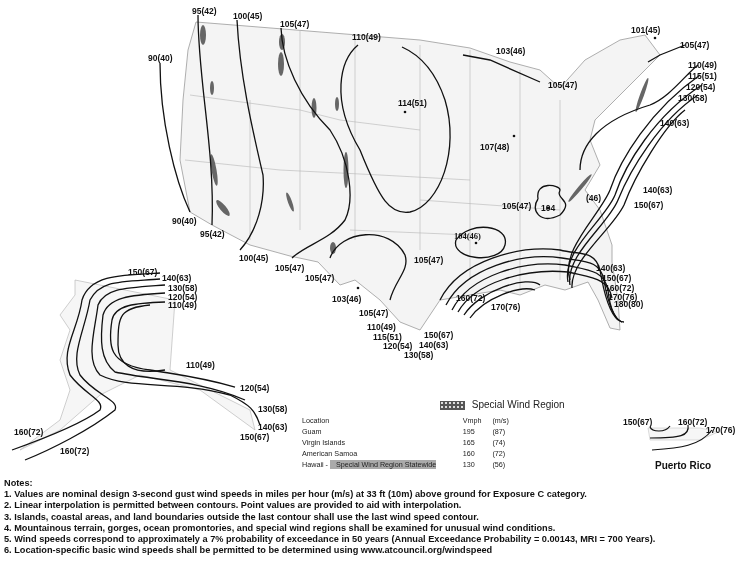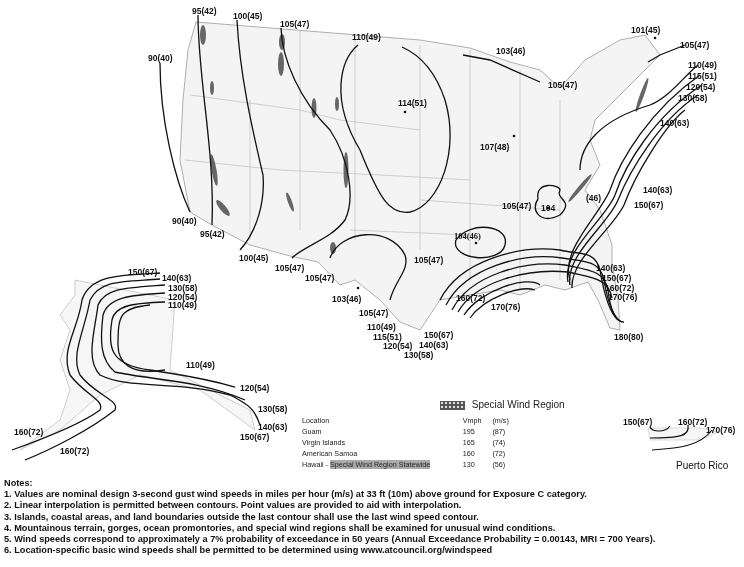--- a/index.html
+++ b/index.html
@@ -8,22 +8,22 @@
   .lbl { position:absolute; font-size:8.5px; font-weight:bold; white-space:nowrap; color:#111; }
   .legend { position:absolute; left:302px; top:399px; width:220px; font-size:7px; color:#222; }
   .legend .swr { position:absolute; left:98px; top:0; font-size:10px; white-space:nowrap;margin-left:40px; }
   .legend .swr .swatch { display:inline-block; width:25px; height:9px; background:#555; vertical-align:middle; margin-right:4px;
      background-image: radial-gradient(#ddd 0.8px, transparent 1px); background-size:4px 4px; }
   .legend table { position:absolute; left:0; top:16px; border-collapse:collapse; font-size:7.2px; }
   .legend td { padding:1px 0; height:9px; }
   .legend td.loc { width:165px;margin-top:37px; }
   .legend td.v { width:30px; text-align:left; }
   .legend td.ms { width:30px; text-align:left; }
-  .hl { background:#aaa; }
-  .pr-title { position:absolute; left:655px; top:460px; font-size:10px; font-weight:normal;margin-left:21px; }
+  .hl { background:#aaa;padding-left:6px; }
+  .pr-title { position:absolute; left:655px; top:460px; font-size:10px; font-weight:bold; }
   .notes { position:absolute; left:4px; top:478px; font-size:9.2px; font-weight:bold; line-height:11.2px; white-space:nowrap; }
 </style>
 </head>
 <body>
 
 <svg id="map" viewBox="0 0 744 470" xmlns="http://www.w3.org/2000/svg">
 
   <g fill="#f4f4f4" stroke="#9a9a9a" stroke-width="0.8">
     <path d="M196,22 L420,40 L470,48 L510,62 L540,70 L560,88 L585,60 L620,40 L645,35 L660,55 L640,75 L620,95 L595,120 L590,140 L600,165 L585,190 L600,210 L612,245 L612,262 L618,300 L620,330 L610,328 L598,300 L588,282 L565,290 L545,285 L520,295 L500,290 L470,295 L440,300 L420,330 L400,322 L380,300 L355,280 L340,285 L318,262 L290,256 L250,245 L212,225 L190,212 L180,160 L183,100 L188,50 Z"></path>
   </g>
@@ -140,21 +140,21 @@
     <div class="lbl" style="left: 454px; top: 231px; font-family: Liberation Serif, serif;">104(46)</div>
     <div class="lbl" style="left: 414px; top: 255px;">105(47)</div>
     <div class="lbl" style="left: 305px; top: 273px;">105(47)</div>
     <div class="lbl" style="left: 332px; top: 294px;">103(46)</div>
     <div class="lbl" style="left: 456px; top: 293px;">160(72)</div>
     <div class="lbl" style="left: 491px; top: 302px;">170(76)</div>
     <div class="lbl" style="left: 596px; top: 263px;">140(63)</div>
     <div class="lbl" style="left: 602px; top: 273px;">150(67)</div>
     <div class="lbl" style="left: 605px; top: 283px;">160(72)</div>
     <div class="lbl" style="left: 608px; top: 292px;">170(76)</div>
-    <div class="lbl" style="left: 614px; top: 332px;">180(80)</div>
+    <div class="lbl" style="left: 614px; top: 299px;">180(80)</div>
     <div class="lbl" style="left: 359px; top: 308px;">105(47)</div>
     <div class="lbl" style="left: 367px; top: 322px;">110(49)</div>
     <div class="lbl" style="left: 373px; top: 332px;">115(51)</div>
     <div class="lbl" style="left: 383px; top: 341px;">120(54)</div>
     <div class="lbl" style="left: 404px; top: 350px;">130(58)</div>
     <div class="lbl" style="left: 424px; top: 330px;">150(67)</div>
     <div class="lbl" style="left: 419px; top: 340px;">140(63)</div>
     <div class="lbl" style="left: 128px; top: 267px;">150(67)</div>
     <div class="lbl" style="left: 162px; top: 273px;">140(63)</div>
     <div class="lbl" style="left: 168px; top: 283px;">130(58)</div>

